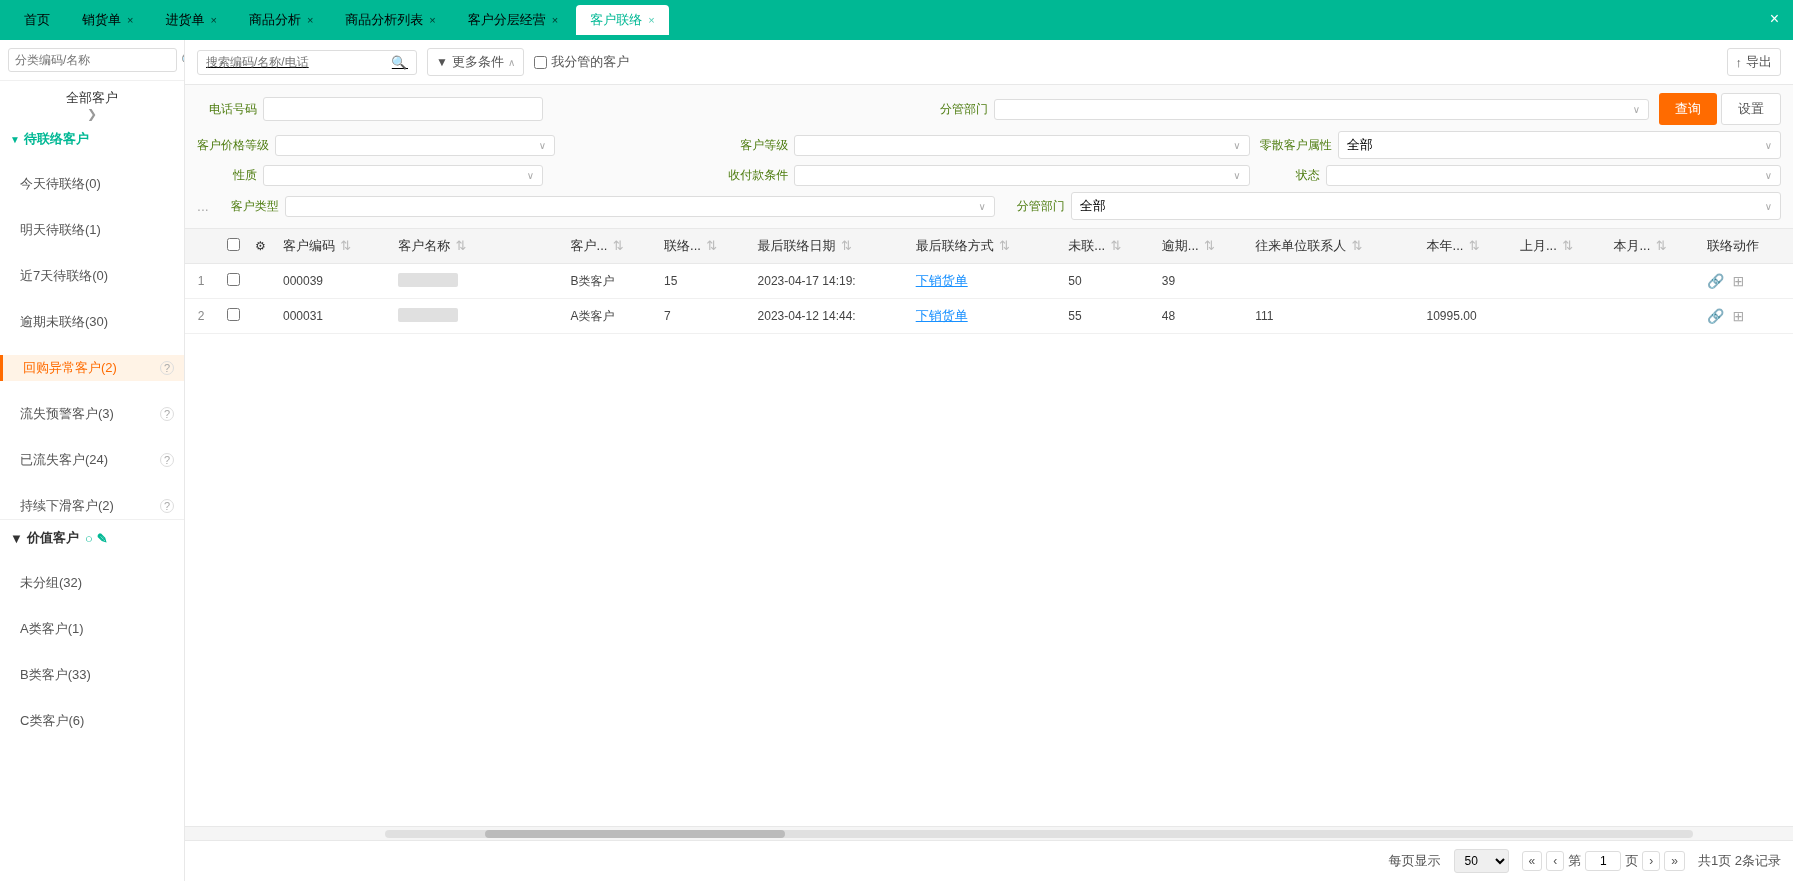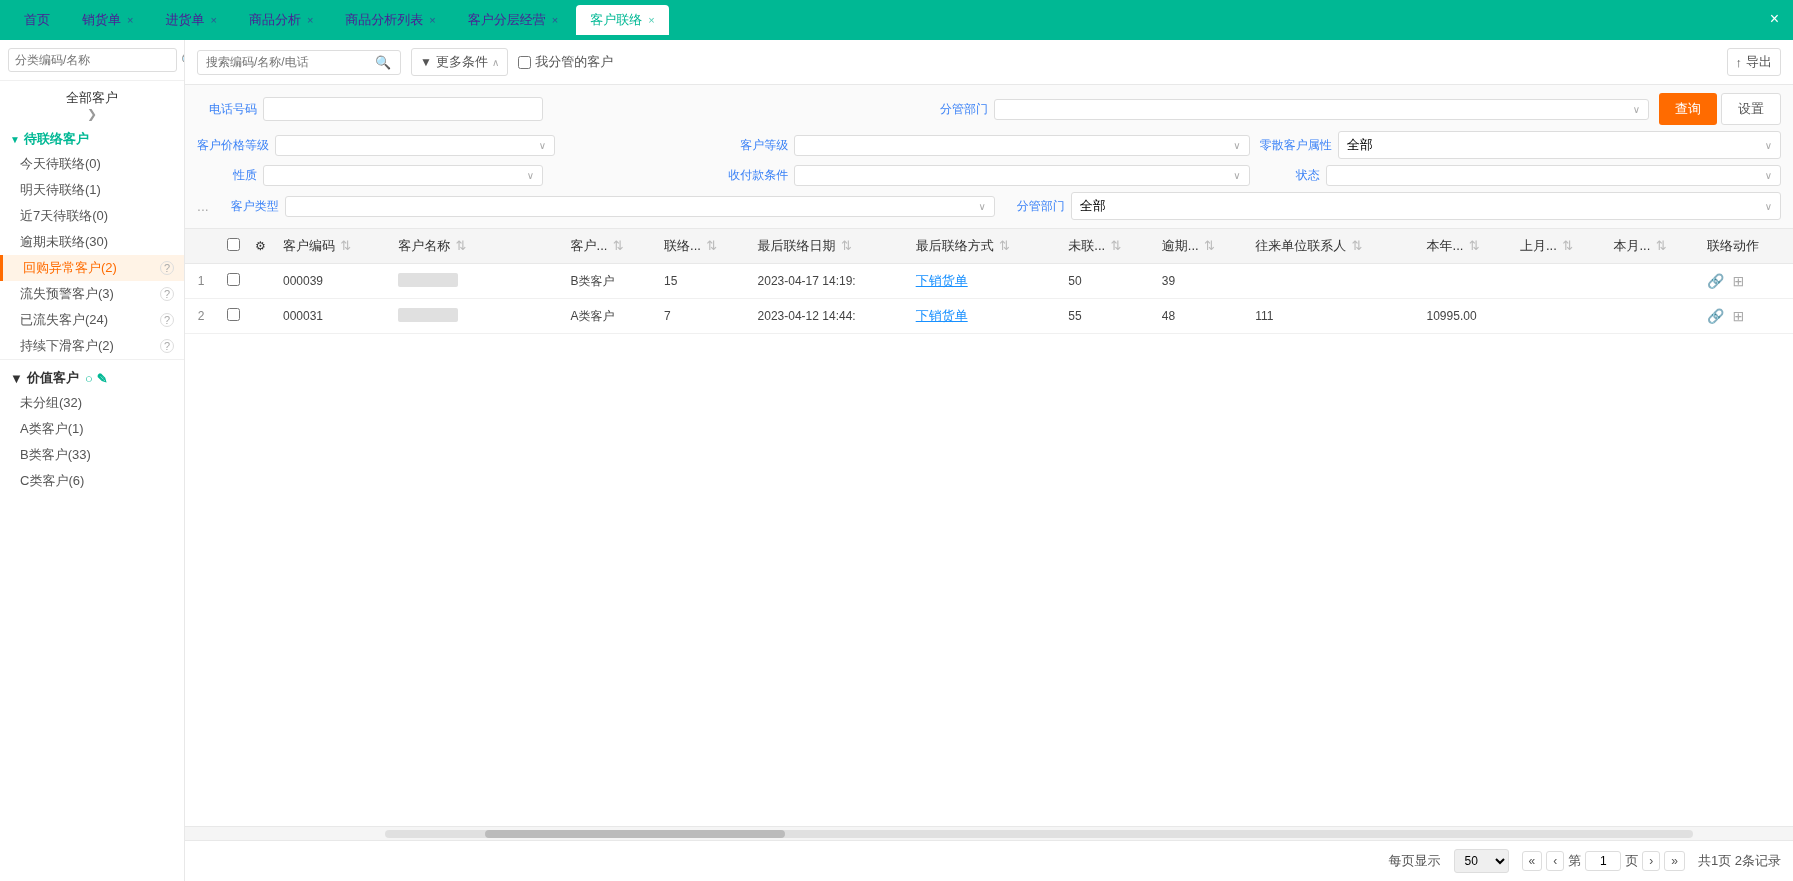--- a/index.html
+++ b/index.html
@@ -10,21 +10,21 @@
       height: 40px;
       background: #00b894;
       display: flex;
       align-items: center;
       padding: 0 10px;
       gap: 4px;
       position: relative;
     }
     .nav-tab {
       padding: 6px 14px;
-      color: #4c1d95;
+      color: #000000;
       cursor: pointer;
       border-radius: 4px 4px 0 0;
       font-size: 13px;
       display: flex;
       align-items: center;
       gap: 4px;
       white-space: nowrap;
     }
     .nav-tab.active {
       background: #fff;
@@ -106,20 +106,21 @@
     .sidebar-group-title .triangle {
       margin-right: 4px;
       font-size: 10px;
     }
     .sidebar-item {
       padding: 4px 10px 4px 20px;
       color: #555;
       font-size: 12px;
       cursor: pointer;
       white-space: nowrap;
+      margin-top: 20px;
     }
     .sidebar-item.active {
       background: #fff3e6;
       color: #ff6b00;
       border-left: 3px solid #ff6b00;
     }
     .sidebar-value-group {
       display: flex;
       align-items: center;
       padding: 5px 10px 3px 10px;
@@ -147,21 +148,22 @@
       align-items: center;
       gap: 10px;
     }
     .filter-search-input {
       display: flex;
       align-items: center;
       border: 1px solid #ddd;
       border-radius: 3px;
       padding: 4px 8px;
       gap: 12px;
-      width: 204px;
+      width: 220px;
+      text-decoration: underline;
     }
     .filter-search-input input {
       border: none;
       outline: none;
       font-size: 12px;
       width: 160px;
     }
     .more-conditions {
       display: flex;
       align-items: center;
@@ -209,21 +211,21 @@
     }
     .filter-row:last-child { margin-bottom: 0; }
     .filter-field {
       display: flex;
       align-items: center;
       gap: 6px;
       flex: 1;
       min-width: 0;
     }
     .filter-label {
-      color: #3b82f6;
+      color: #4d7c0f;
       font-size: 12px;
       white-space: nowrap;
       min-width: 60px;
       text-align: right;
     }
     .filter-select {
       flex: 1;
       border: 1px solid #ddd;
       border-radius: 3px;
       padding: 4px 8px;

